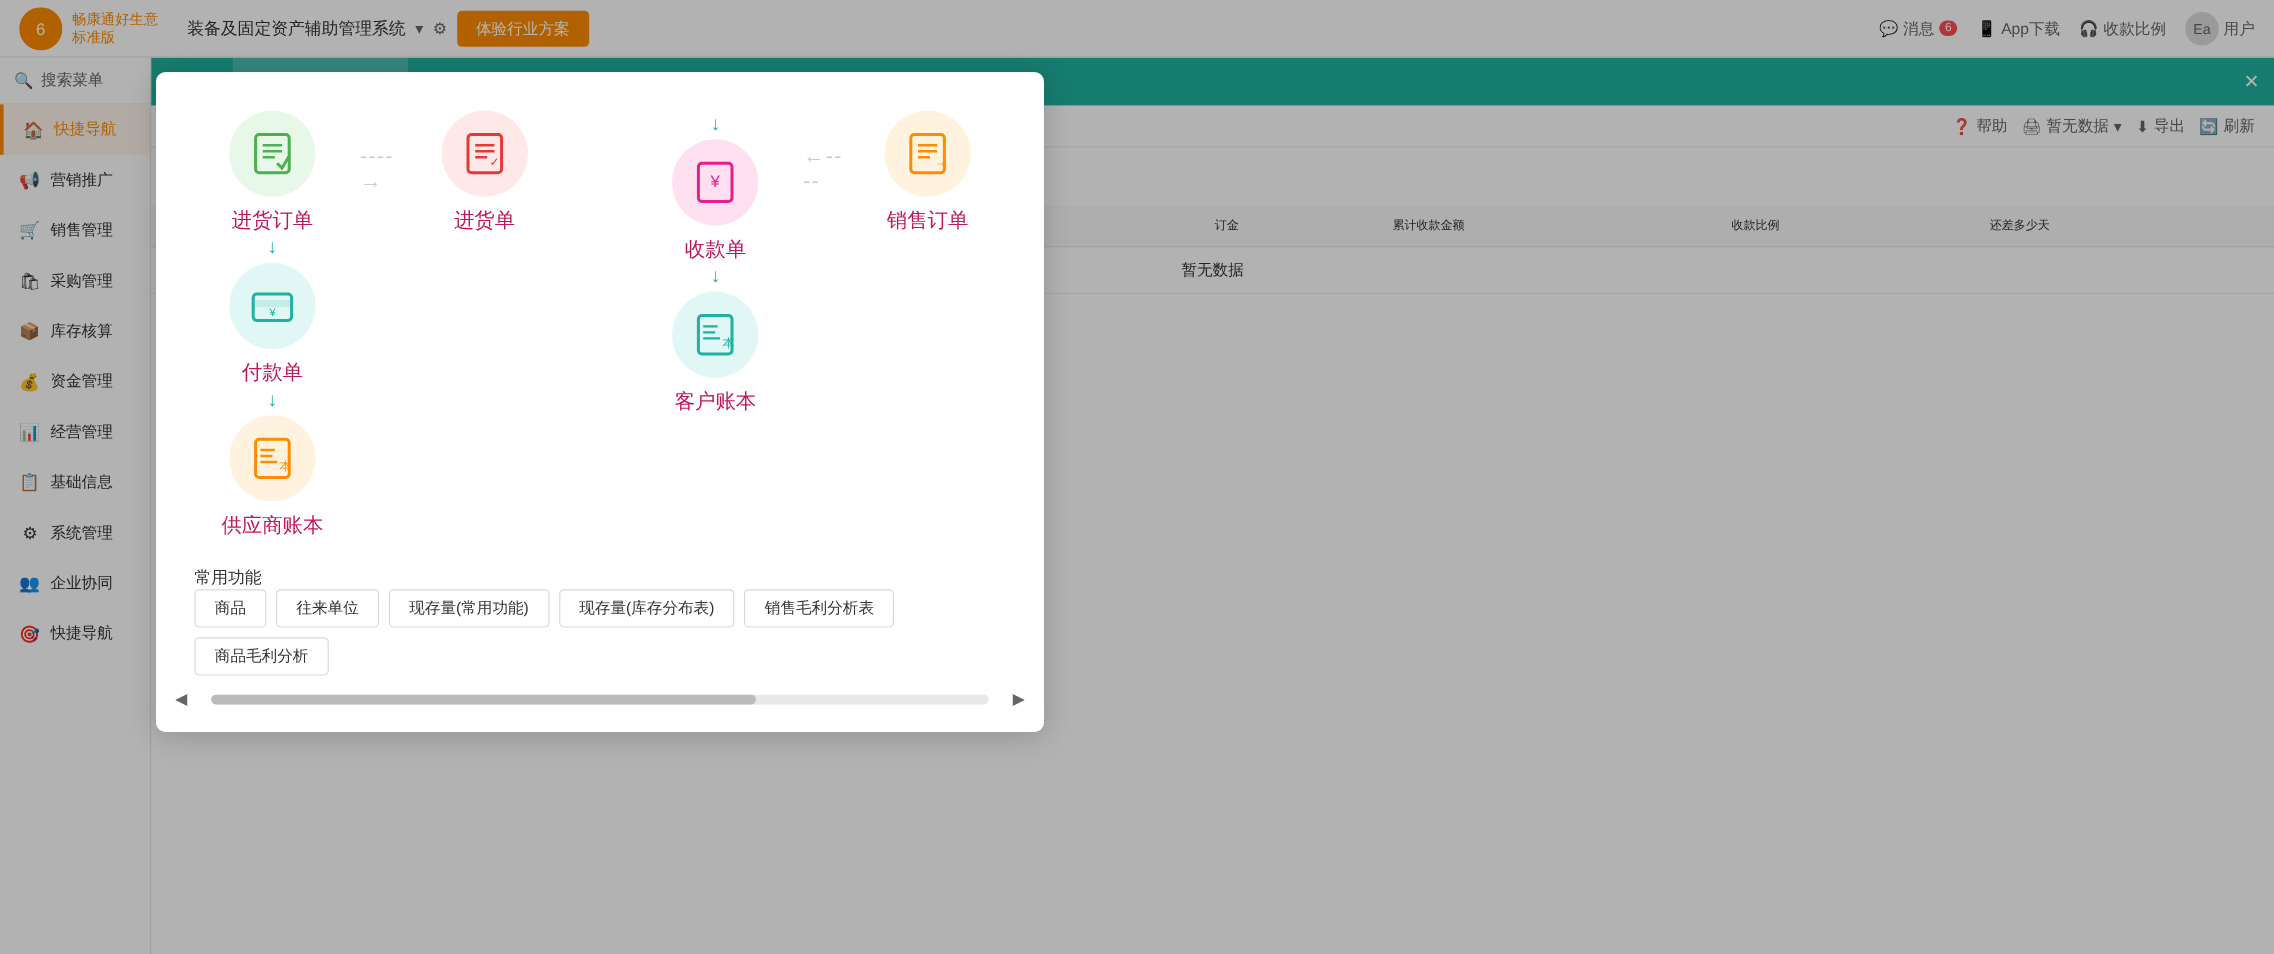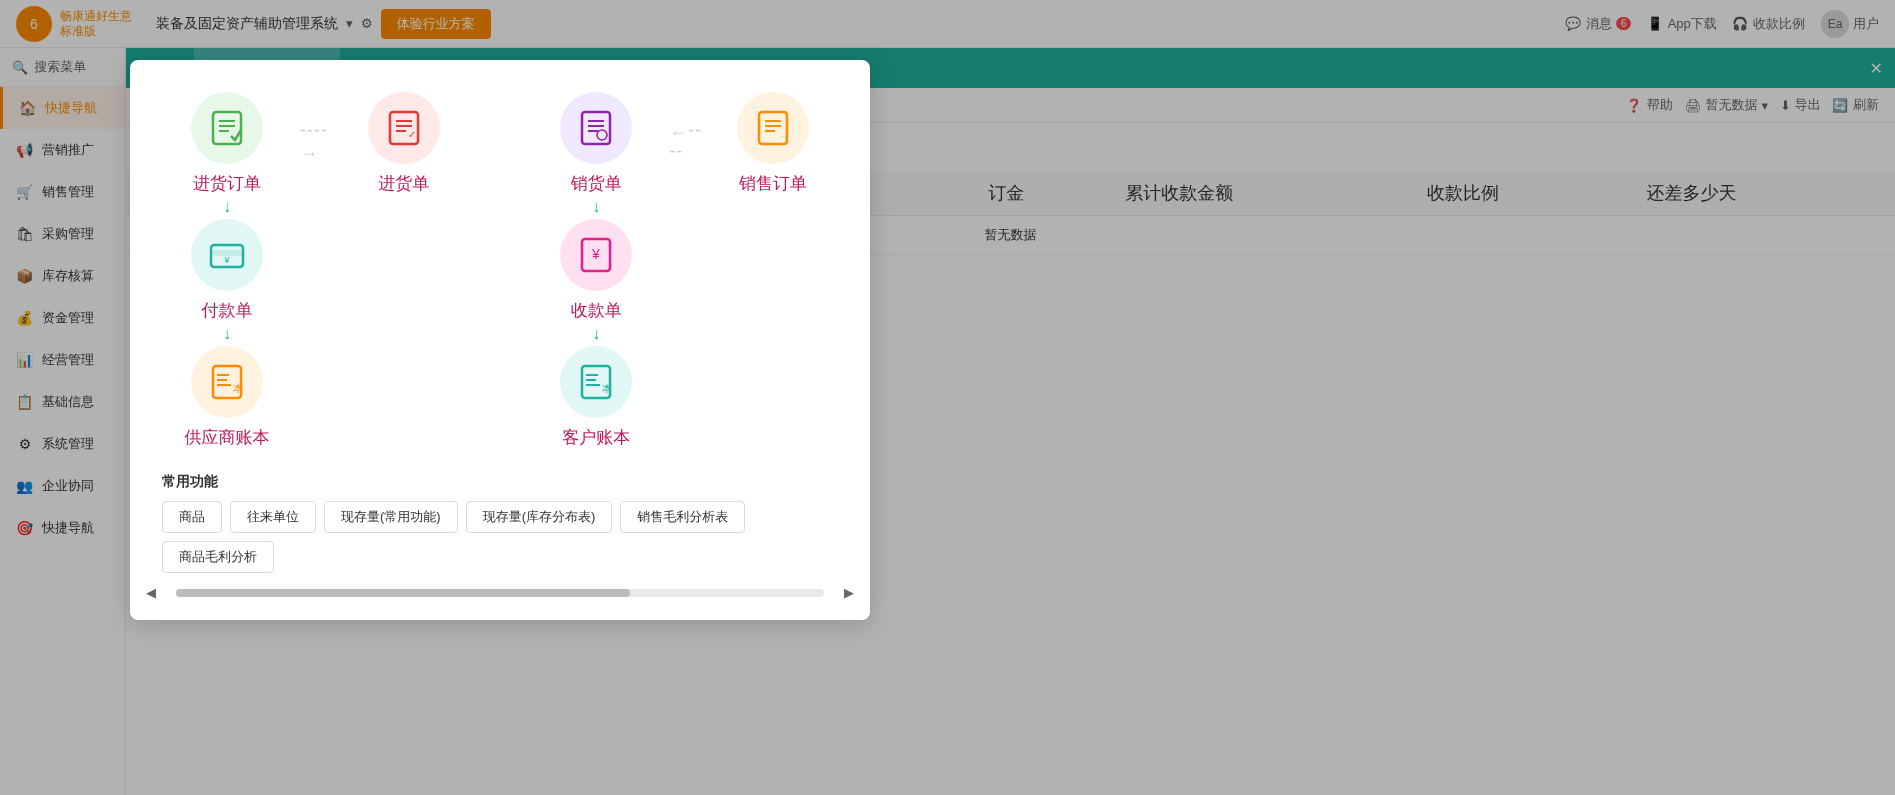--- a/index.html
+++ b/index.html
@@ -50,41 +50,41 @@
     .filter-bar { background: #fff; padding: 8px 16px; display: flex; align-items: center; gap: 12px; flex-shrink: 0; }
     .filter-date { border: 1px solid #d9d9d9; border-radius: 4px; padding: 5px 10px; font-size: 13px; color: #bbb; background: #fff; width: 140px; display: flex; align-items: center; gap: 4px; cursor: pointer; }
     .filter-select { border: 1px solid #d9d9d9; border-radius: 4px; padding: 5px 10px; font-size: 13px; color: #333; background: #fff; width: 140px; cursor: pointer; }
     .search-btn { background: #ff8c00; color: #fff; border: none; border-radius: 4px; padding: 6px 16px; cursor: pointer; font-size: 13px; }
     .set-btn { background: #fff; color: #666; border: 1px solid #d9d9d9; border-radius: 4px; padding: 6px 10px; cursor: pointer; font-size: 13px; }
     .more-filter { color: #20b2a0; font-size: 13px; cursor: pointer; }
 
     
     .table-wrap { background: #fff; margin: 0; flex: 1; overflow: auto; }
     .data-table { width: 100%; border-collapse: collapse; }
-    .data-table th { background: #fafafa; border-bottom: 1px solid #e8e8e8; padding: 10px 12px; font-size: 18px; color: #333; font-weight: 500; text-align: left; white-space: nowrap; }
+    .data-table th { background: #fafafa; border-bottom: 1px solid #e8e8e8; padding: 10px 12px; font-size: 10px; color: #333; font-weight: 500; text-align: left; white-space: nowrap; }
     .data-table td { border-bottom: 1px solid #f0f0f0; padding: 10px 12px; font-size: 13px; color: #333; }
     .empty-row { text-align: center; padding: 40px; color: #999; font-size: 13px; }
 
     
     .modal-overlay { position: absolute; top: 0; left: 0; right: 0; bottom: 0; background: rgba(0,0,0,0.3); z-index: 100; }
     .modal-box { position: absolute; top: 60px; left: 130px; width: 740px; background: #fff; border-radius: 8px; box-shadow: 0 4px 24px rgba(0,0,0,0.18); z-index: 101; padding-bottom: 12px; }
     .modal-scroll { padding: 24px 32px 0; }
 
     
     .flow-section { display: flex; flex-direction: column; }
     .flow-node { display: flex; flex-direction: column; align-items: center; width: 130px; }
     .flow-circle { width: 72px; height: 72px; border-radius: 50%; display: flex; align-items: center; justify-content: center; font-size: 28px; }
     .flow-label { font-size: 17px; color: #be185d; margin-top: 8px; }
     .flow-arrow-v { color: #20b2a0; font-size: 16px; text-align: center; height: 24px; line-height: 24px; }
     .flow-col { display: flex; flex-direction: column; align-items: center; }
     .flow-row-wrap { display: flex; align-items: flex-start; justify-content: flex-start; gap: 0; padding: 8px 0; }
 
     
     .common-section { margin-top: 16px; }
-    .common-title { font-size: 14px; color: #333; font-weight: 700; margin-bottom: 10px; }
+    .common-title { font-size: 14px; color: #333; font-weight: 400; }
     .common-btns-row { display: flex; flex-wrap: wrap; gap: 8px; margin-bottom: 8px; }
     .common-btn { border: 1px solid #d9d9d9; border-radius: 4px; padding: 6px 16px; font-size: 13px; color: #333; background: #fff; cursor: pointer; }
     .scroll-track { background: #e8e8e8; border-radius: 4px; height: 8px; margin: 0 16px; position: relative; }
     .scroll-thumb { background: #bbb; border-radius: 4px; height: 8px; width: 70%; position: absolute; left: 0; }
     .scroll-row { display: flex; align-items: center; padding: 4px 16px 8px; }
 
     
     .green-circle { background: #e8f8e8; }
     .red-circle { background: #ffe8e8; }
     .purple-circle { background: #f0e8ff; }
@@ -326,32 +326,20 @@
                     <text x="24" y="30" font-size="10" fill="#e53935">✓</text>
                   </svg>
               </div>
               <div class="flow-label">进货单</div>
             </div>
           </div>
 
           <div style="width:80px;"></div>
 
           <div class="flow-col">
-            <div class="flow-node">
-              <div class="flow-circle purple-circle" style="display:flex;align-items:center;justify-content:center;">
-                <svg width="40" height="40" viewBox="0 0 40 40">
-                    <rect x="6" y="4" width="28" height="32" rx="3" fill="none" stroke="#8e24aa" stroke-width="2.5"></rect>
-                    <line x1="12" y1="13" x2="28" y2="13" stroke="#8e24aa" stroke-width="2"></line>
-                    <line x1="12" y1="18" x2="28" y2="18" stroke="#8e24aa" stroke-width="2"></line>
-                    <line x1="12" y1="23" x2="22" y2="23" stroke="#8e24aa" stroke-width="2"></line>
-                    <circle cx="26" cy="27" r="5" fill="none" stroke="#8e24aa" stroke-width="1.5"></circle>
-                  </svg>
-              </div>
-              <div class="flow-label">销货单</div>
-            </div>
             <div class="flow-arrow-v">↓</div>
             <div class="flow-node">
               <div class="flow-circle pink-circle" style="display:flex;align-items:center;justify-content:center;">
                 <svg width="40" height="40" viewBox="0 0 40 40">
                     <rect x="6" y="4" width="28" height="32" rx="3" fill="none" stroke="#e91e8c" stroke-width="2.5"></rect>
                     <text x="20" y="24" text-anchor="middle" font-size="14" fill="#e91e8c">¥</text>
                   </svg>
               </div>
               <div class="flow-label">收款单</div>
             </div>

